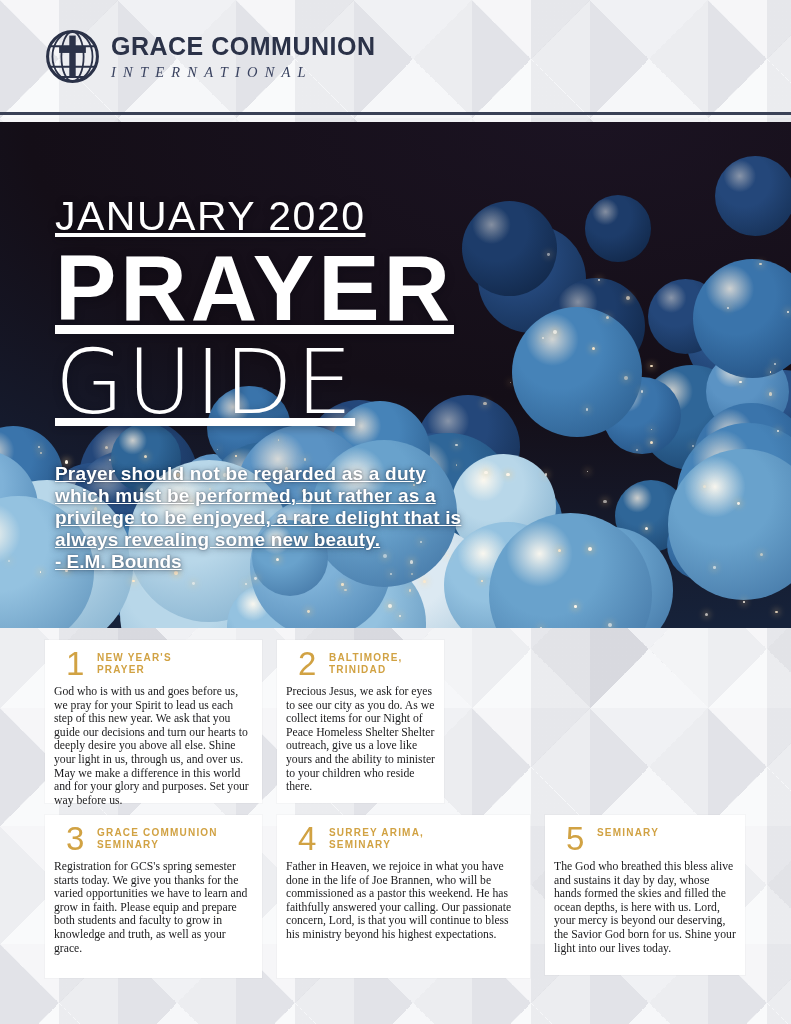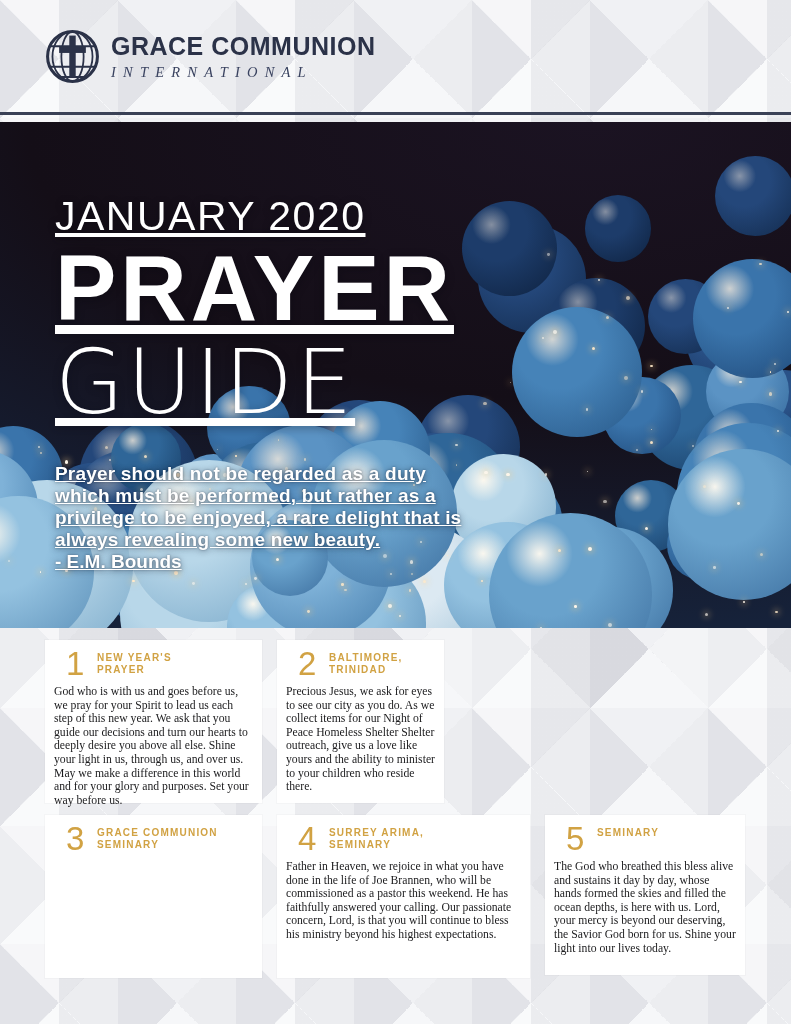--- a/index.html
+++ b/index.html
@@ -319,20 +319,21 @@
 
 
     <article class="card c3">
       <div class="card-head">
         <div class="num">3</div>
         <div class="ttl">
           <span>GRACE COMMUNION</span>
           <span>SEMINARY</span>
         </div>
       </div>
+      <div class="body">Registration for GCS's spring semester starts today. We give you thanks for the varied opportunities we have to learn and grow in faith. Please equip and prepare both students and faculty to grow in knowledge and truth, as well as your grace.</div>
     </article>
 
     <article class="card c4">
       <div class="card-head">
         <div class="num">4</div>
         <div class="ttl">
           <span>SURREY ARIMA,</span>
           <span>SEMINARY</span>
         </div>
       </div>

